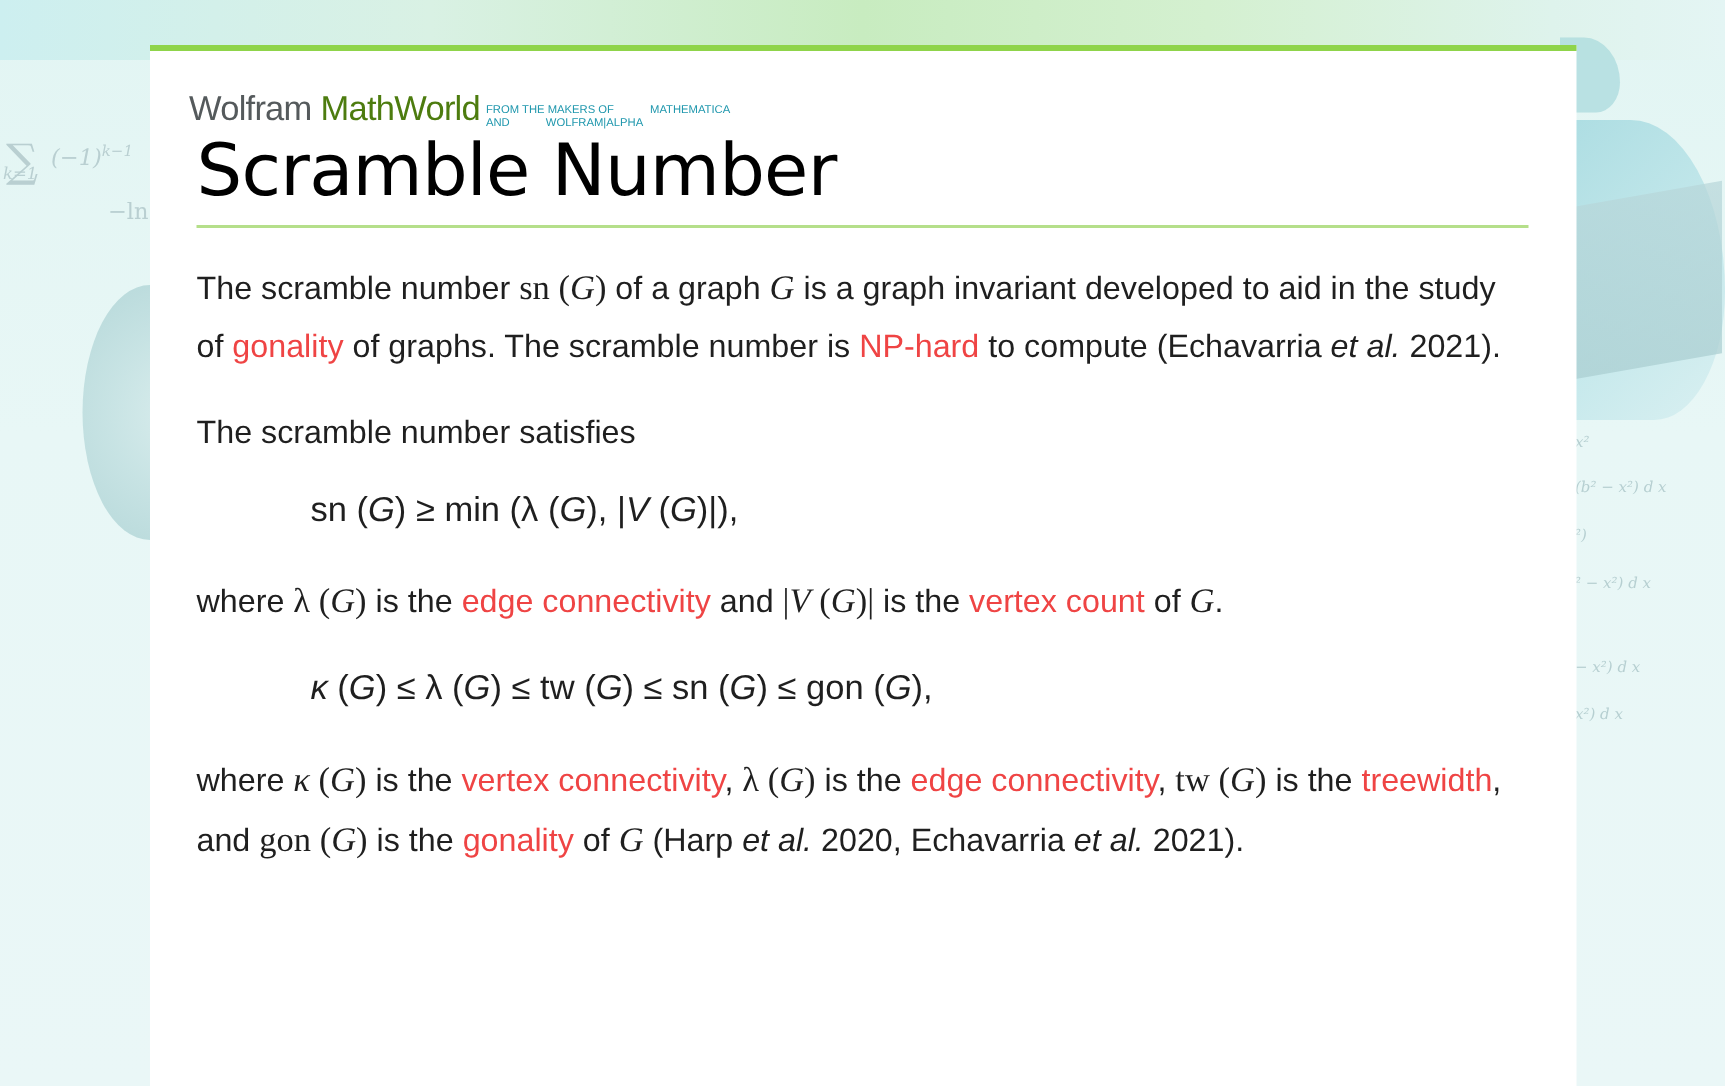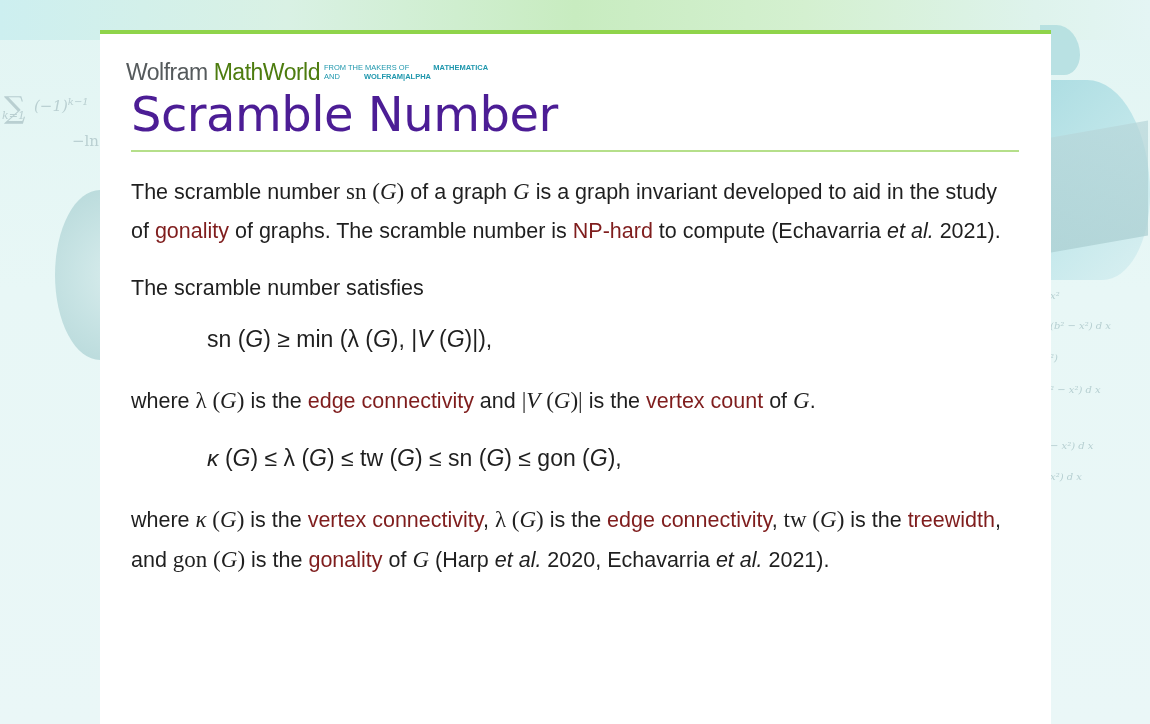--- a/index.html
+++ b/index.html
@@ -46,42 +46,42 @@
   }
   .bg-formulas div { position:absolute; left:0; }
 
   .card {
     position:absolute; left:100px; top:30px; width:951px; height:720px;
     background:#ffffff;
     border-top:4px solid #8fd44a;
     box-sizing:border-box;
   }
   .logo {
-    position:absolute; left:26px; top:25px; display:flex; align-items:center; white-space:nowrap;
+    position:absolute; left:26px; top:25px; display:flex; align-items:flex-end; white-space:nowrap;
   }
   .logo .wolfram { font-size:23px; color:#555a5c; letter-spacing:-0.5px; }
   .logo .mathworld { font-size:23px; color:#4d7c0f; margin-left:6px; letter-spacing:-0.5px; }
   .logo .tagline {
     margin-left:4px; font-size:7.5px; line-height:8.5px; color:#1f97ad; text-transform:uppercase;
   }
-  .logo .tagline b { font-weight:bold;padding-left:22px; }
+  .logo .tagline b { font-weight:normal;padding-left:22px; }
   .title {
-    position:absolute; left:31px; top:52px; font-size:48px; color:#4c1d95;
+    position:absolute; left:31px; top:52px; font-size:48px; color:#000000;
     font-family:"DejaVu Sans", sans-serif; font-weight:normal; margin:0; letter-spacing:-0.5px;
   }
   .title-rule {
     position:absolute; left:31px; top:116px; width:888px; height:2px; background:#b5df8a;
   }
   .content {
     position:absolute; left:31px; top:138px; width:880px;
     font-size:21.5px; line-height:39px; color:#1f1f1f;
     font-family:"Liberation Sans", sans-serif;
   }
   .content p { margin:0; }
-  .content a { color:#7f1d1d; text-decoration:none; }
+  .content a { color:#ef4444; text-decoration:none; }
   .m { font-family:"Liberation Serif", "DejaVu Serif", serif; font-size:23px; }
   .mi { font-family:"Liberation Serif", "DejaVu Serif", serif; font-style:italic; font-size:23px; }
   .eq {
     font-family:Liberation Sans, sans-serif; font-size:23px;
     padding-left:76px;
   }
   .eq i { font-style:italic; }
 </style>
 </head>
 <body>

